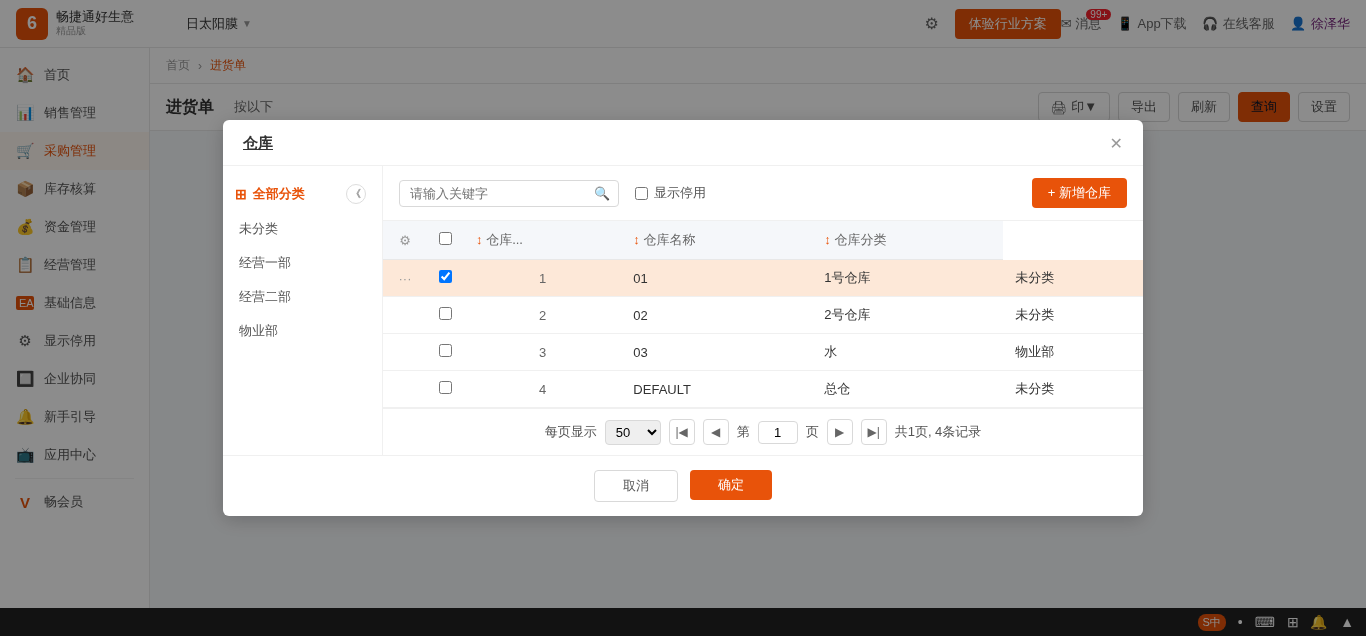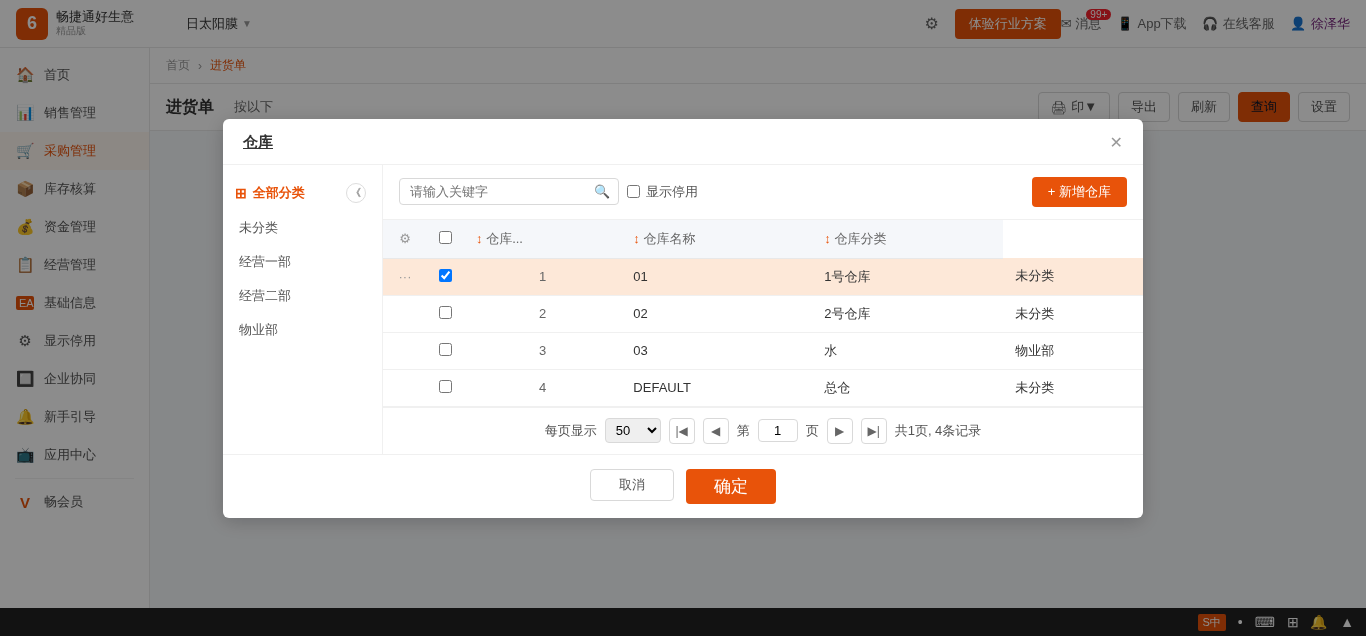--- a/index.html
+++ b/index.html
@@ -132,21 +132,21 @@
       width: 20px; height: 20px;
       border: 1px solid #ddd; border-radius: 50%;
       display: flex; align-items: center; justify-content: center;
       cursor: pointer; color: #999; font-size: 10px; margin-left: auto;
       background: #fff;
     }
 
     
     .modal-content-area { flex: 1; display: flex; flex-direction: column; overflow: hidden; }
     .modal-toolbar {
-      display: flex; align-items: center; gap: 8px;
+      display: flex; align-items: center; gap: 16px;
       padding: 12px 16px;
       border-bottom: 1px solid #f0f0f0;
     }
     .search-input-wrap {
       position: relative; display: flex; align-items: center;
     }
     .search-input {
       border: 1px solid #d9d9d9; border-radius: 4px;
       padding: 5px 30px 5px 10px; font-size: 13px; width: 220px;
       outline: none; color: #333;
@@ -205,21 +205,21 @@
       display: flex; align-items: flex-start; justify-content: center;
       gap: 12px; padding: 14px 20px;
       border-top: 1px solid #f0f0f0;
     }
     .btn-cancel {
       background: #fff; border: 1px solid #d9d9d9; border-radius: 4px;
       padding: 6px 28px; cursor: pointer; font-size: 13px; color: #555;
     }
     .btn-confirm {
       background: #e8530a; border: none; border-radius: 4px;
-      padding: 6px 28px; cursor: pointer; font-size: 17px; color: #fff;
+      padding: 6px 28px; cursor: pointer; font-size: 13px; color: #fff;
     }
 
     
     .content-top-bar {
       display: flex; align-items: center; gap: 8px;
       padding: 8px 16px; background: #fff; border-bottom: 1px solid #e8e8e8;
       flex-wrap: wrap;
     }
     .top-bar-btn {
       border: 1px solid #d9d9d9; background: #fff;
@@ -477,19 +477,19 @@
     </div>
 
     <div class="modal-action-footer">
       <button class="btn-cancel">取消</button>
       <button class="btn-confirm">确定</button>
     </div>
   </div>
 </div>
 
 <div class="bottom-bar">
-  <span class="bottom-bar-icon" style="background:#e8530a;padding:1px 5px;border-radius:2px;font-size:11px;">S中</span>
+  <span class="bottom-bar-icon" style="background:#e8530a;padding:1px 5px;border-radius:8px;font-size:11px;">S中</span>
   <span class="bottom-bar-icon">•</span>
   <span class="bottom-bar-icon">⌨</span>
   <span class="bottom-bar-icon">⊞</span>
   <span class="bottom-bar-icon">🔔</span>
   <span class="bottom-bar-icon">▲</span>
 </div>
 
 </body></html>

